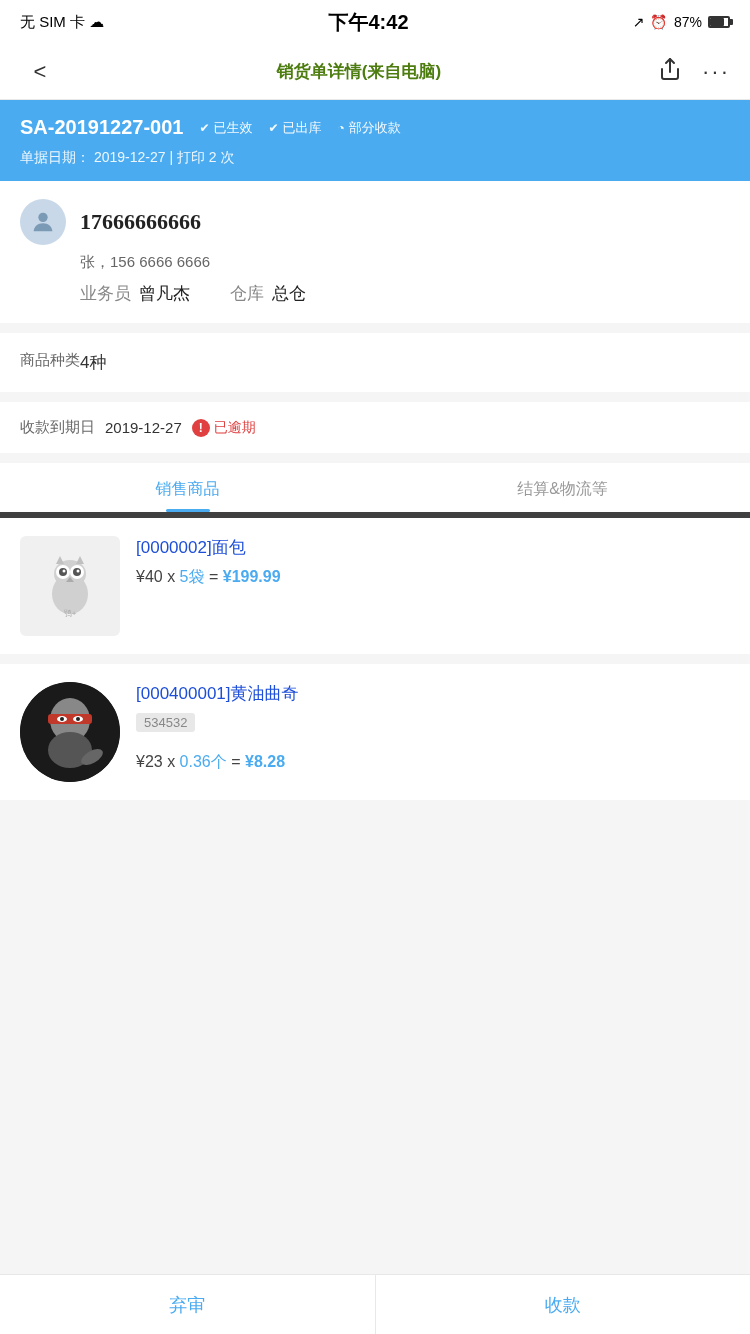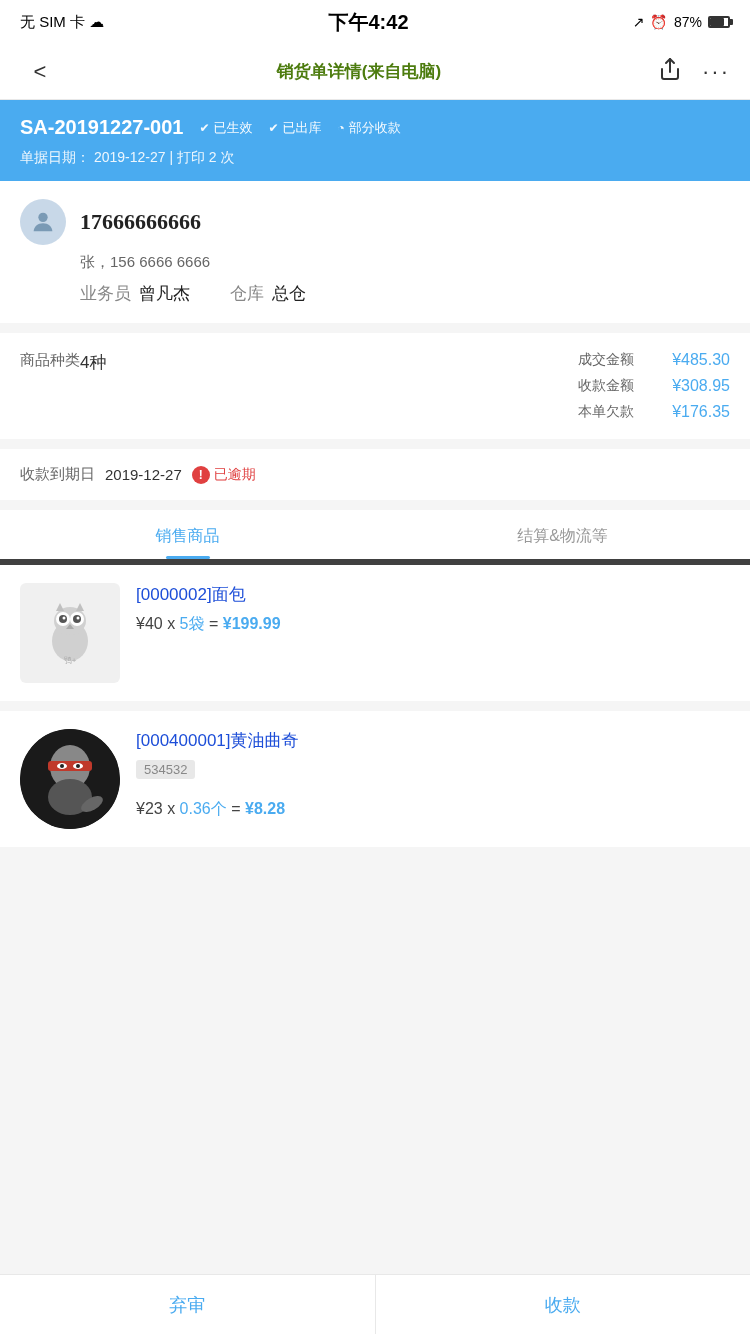--- a/index.html
+++ b/index.html
@@ -367,34 +367,20 @@
         <span class="meta-label">仓库</span>
         <span class="meta-value">总仓</span>
       </div>
     </div>
   </div>
 
   <div class="stats-section">
     <div class="stats-left">
       <span class="stats-label">商品种类</span>
       <span class="stats-count">4种</span>
-    </div>
-    <div class="stats-right">
-      <div class="stat-row">
-        <span class="stat-row-label">成交金额</span>
-        <span class="stat-row-value">¥485.30</span>
-      </div>
-      <div class="stat-row">
-        <span class="stat-row-label">收款金额</span>
-        <span class="stat-row-value">¥308.95</span>
-      </div>
-      <div class="stat-row">
-        <span class="stat-row-label">本单欠款</span>
-        <span class="stat-row-value">¥176.35</span>
-      </div>
     </div>
   </div>
 
   <div class="due-section">
     <span class="due-label">收款到期日</span>
     <span class="due-date">2019-12-27</span>
     <span class="overdue-badge">
       <span class="overdue-icon">!</span>
       <span>已逾期</span>
     </span>

